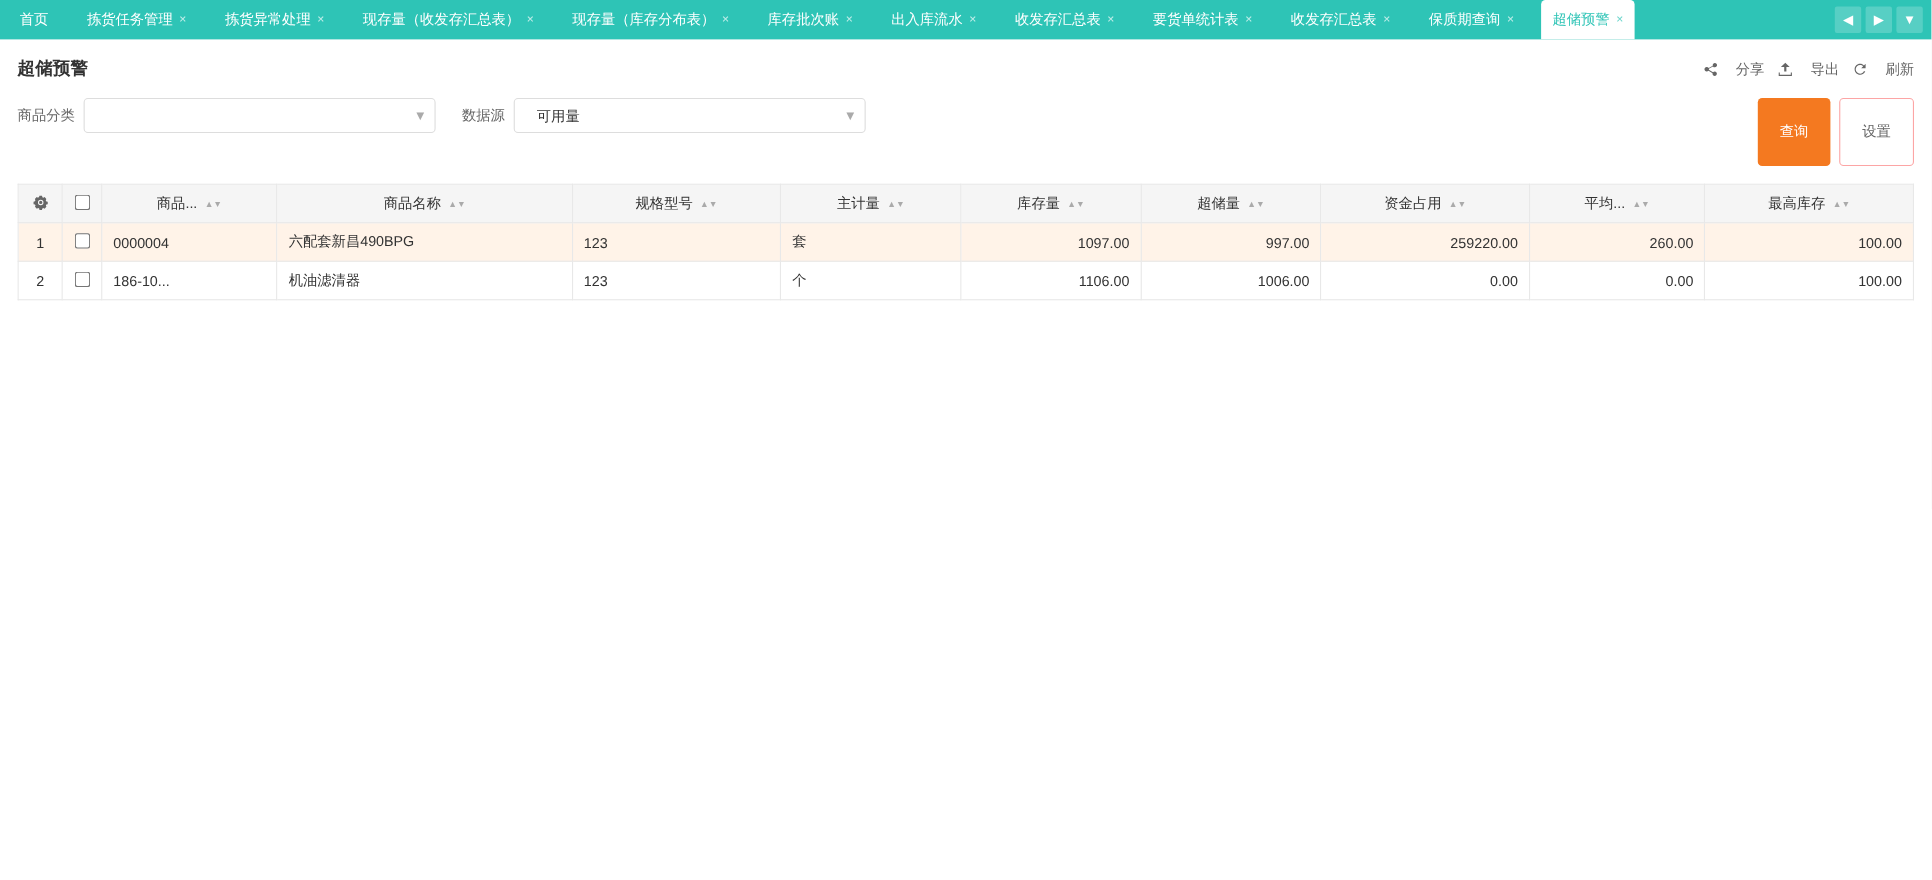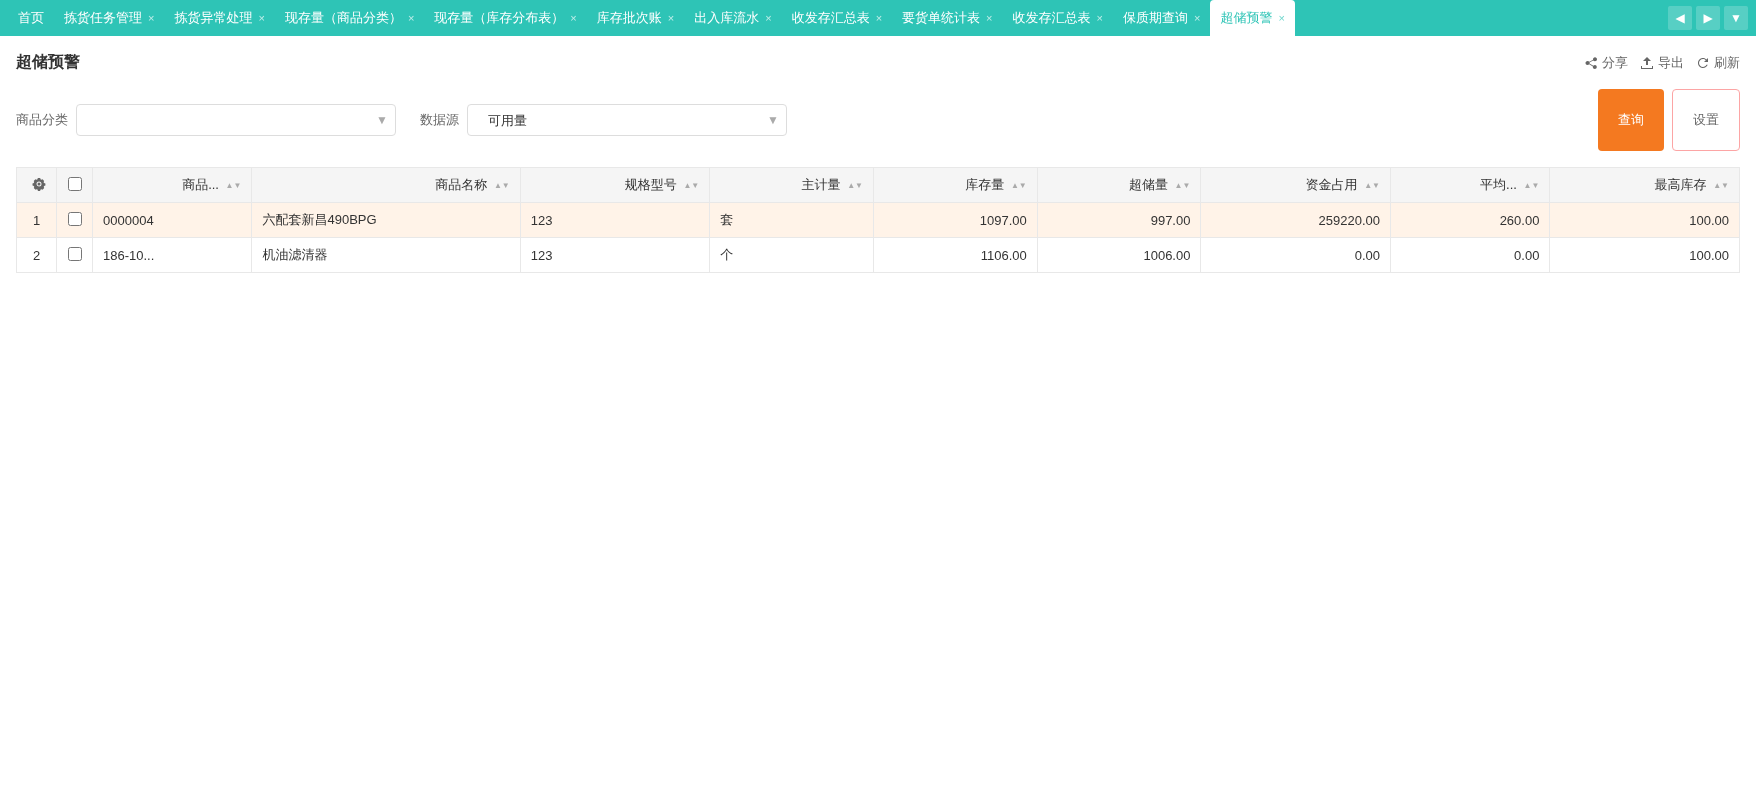--- a/index.html
+++ b/index.html
@@ -5,21 +5,21 @@
     * { box-sizing: border-box; margin: 0; padding: 0; }
     body { font-family: "Microsoft YaHei", Arial, sans-serif; font-size: 13px; background: #f5f5f5; overflow-x: hidden; }
 
     
     .topbar {
       background: #2ec4b6;
       display: flex;
       align-items: center;
       height: 36px;
       padding: 0 8px;
-      gap: 0;
+      gap: 15px;
       overflow: hidden;
     }
     .topbar-item {
       color: #fff;
       padding: 0 10px;
       height: 36px;
       display: flex;
       align-items: center;
       white-space: nowrap;
       cursor: pointer;
@@ -78,30 +78,30 @@
       color: #333;
     }
     .header-actions {
       display: flex;
       align-items: center;
       gap: 12px;
     }
     .header-action-btn {
       display: flex;
       align-items: center;
-      gap: 4px;
+      gap: 16px;
       color: #666;
       cursor: pointer;
       font-size: 13px;
     }
 
     
     .filter-row {
       display: flex;
-      align-items: center;
+      align-items: flex-start;
       gap: 24px;
       margin-bottom: 16px;
     }
     .filter-item {
       display: flex;
       align-items: center;
       gap: 8px;
     }
     .filter-label {
       color: #666;
@@ -160,21 +160,21 @@
     
     .data-table {
       width: 100%;
       border-collapse: collapse;
       font-size: 13px;
     }
     .data-table th {
       background: #f5f5f5;
       border: 1px solid #e8e8e8;
       padding: 8px 10px;
-      text-align: right;
+      text-align: center;
       color: #333;
       font-weight: normal;
       white-space: nowrap;
     }
     .data-table th .sort-icon {
       display: inline-flex;
       flex-direction: column;
       font-size: 8px;
       line-height: 1;
       margin-left: 3px;
@@ -225,21 +225,21 @@
   </div>
   <div class="topbar-item">
     <span>拣货任务管理</span>
     <span class="close-x">×</span>
   </div>
   <div class="topbar-item">
     <span>拣货异常处理</span>
     <span class="close-x">×</span>
   </div>
   <div class="topbar-item">
-    <span>现存量（商品分类）</span>
+    <span>现存量（收发存汇总表）</span>
     <span class="close-x">×</span>
   </div>
   <div class="topbar-item">
     <span>现存量（库存分布表）</span>
     <span class="close-x">×</span>
   </div>
   <div class="topbar-item">
     <span>库存批次账</span>
     <span class="close-x">×</span>
   </div>

